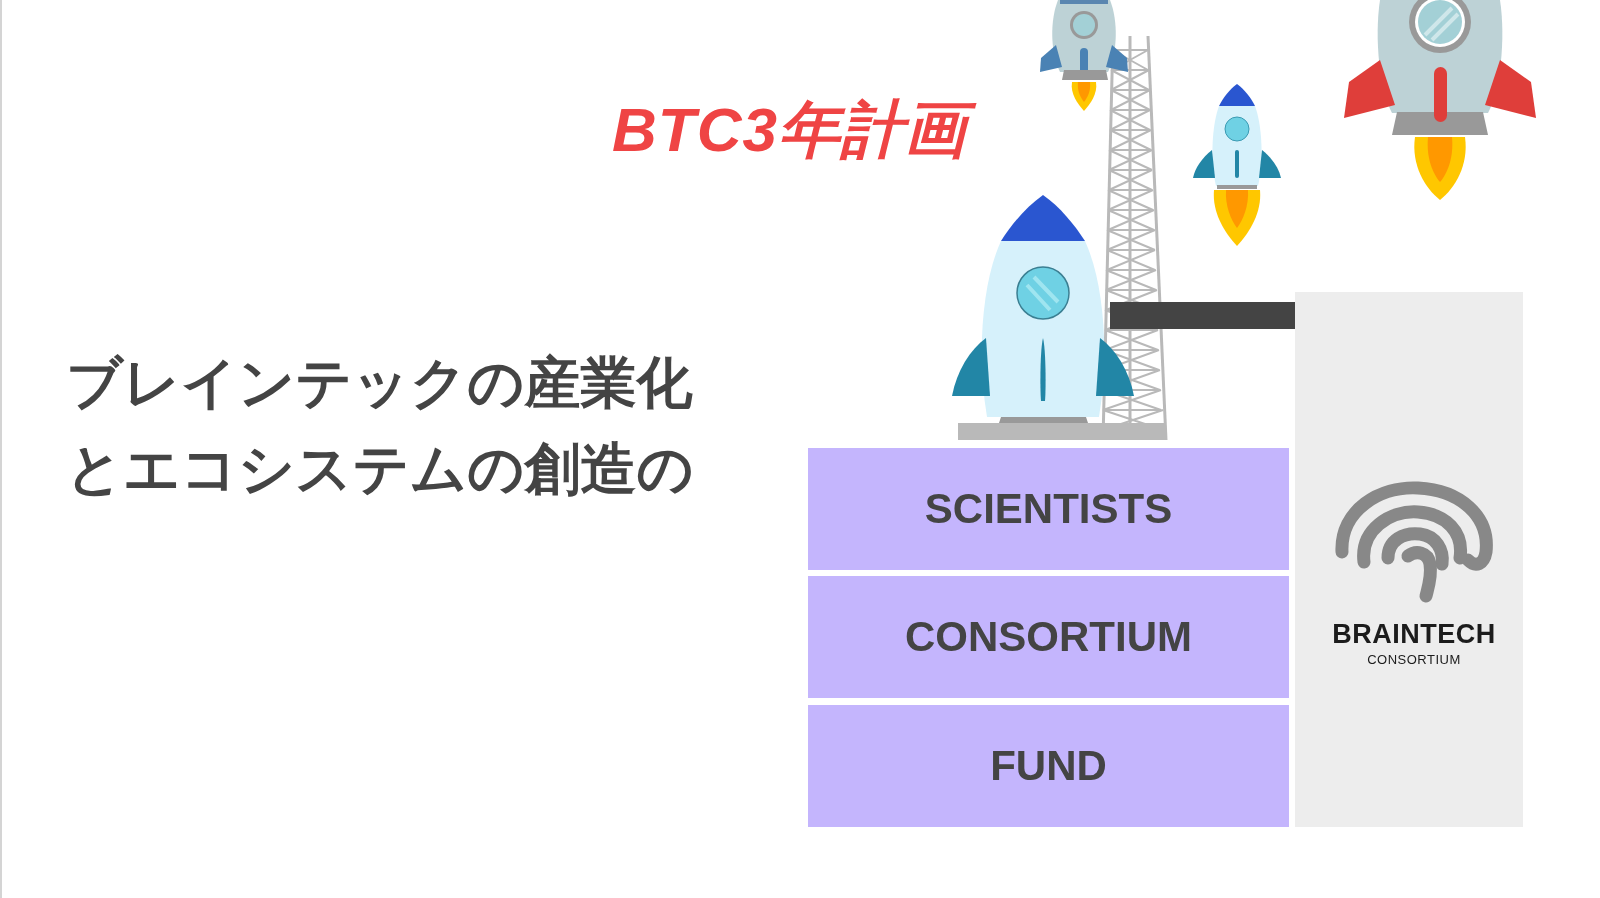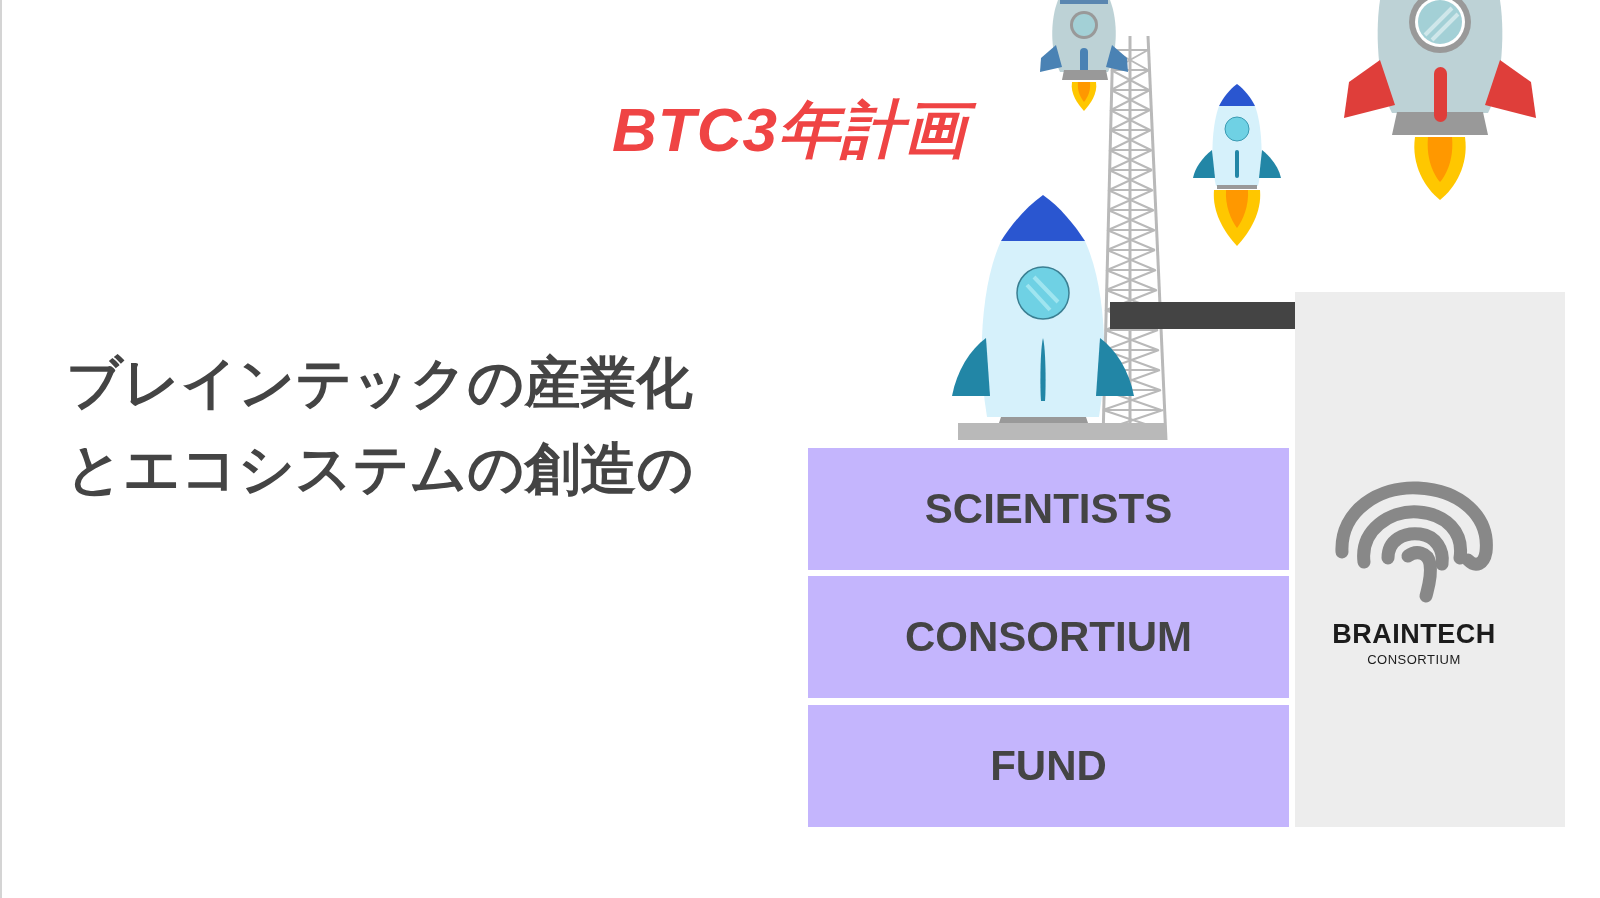--- a/index.html
+++ b/index.html
@@ -20,21 +20,21 @@
       font-family: "DejaVu Sans", sans-serif;
     }
     .heading div { white-space: nowrap; }
     .stack-box {
       position: absolute; left: 808px; width: 481px; height: 122px; background: #c4b5fd;
       display: flex; align-items: center; justify-content: center;
       font-family: "Liberation Sans", "DejaVu Sans", sans-serif;
       font-weight: bold; font-size: 42px; color: #444444;
     }
     .consortium {
-      position: absolute; left: 1295px; top: 292px; width: 270px; height: 535px; background: #ededed;
+      position: absolute; left: 1295px; top: 292px; width: 228px; height: 535px; background: #ededed;
     }
     .brand-logo { position: absolute; left: 35px; top: 188px; }
     .brand-name {
       position: absolute; left: 0; width: 238px; top: 327px; text-align: center;
       font-family: "Liberation Sans", "DejaVu Sans", sans-serif; font-weight: bold;
       font-size: 27px; color: #1c1c1c; letter-spacing: 0.5px;
     }
     .brand-sub {
       position: absolute; left: 0; width: 238px; top: 360px; text-align: center;
       font-family: "Liberation Sans", "DejaVu Sans", sans-serif; font-size: 13px; color: #1c1c1c;

